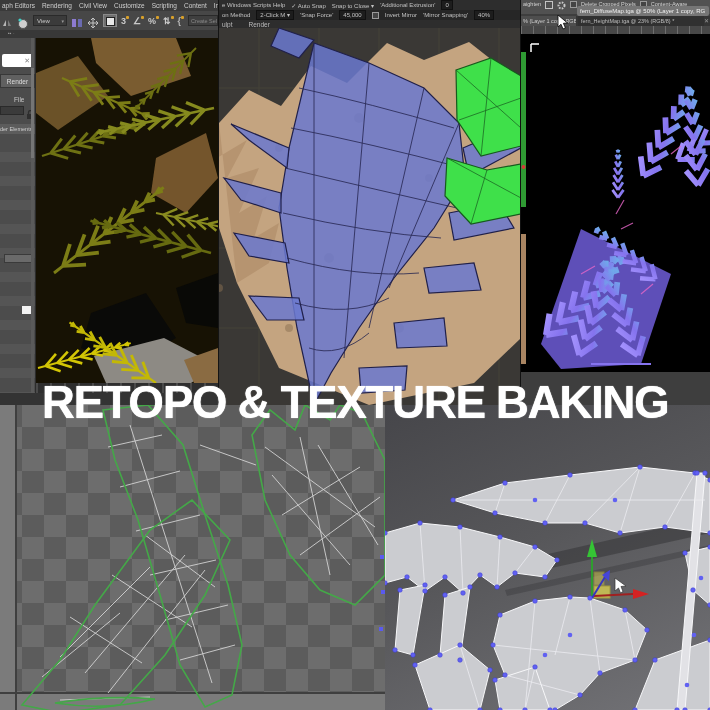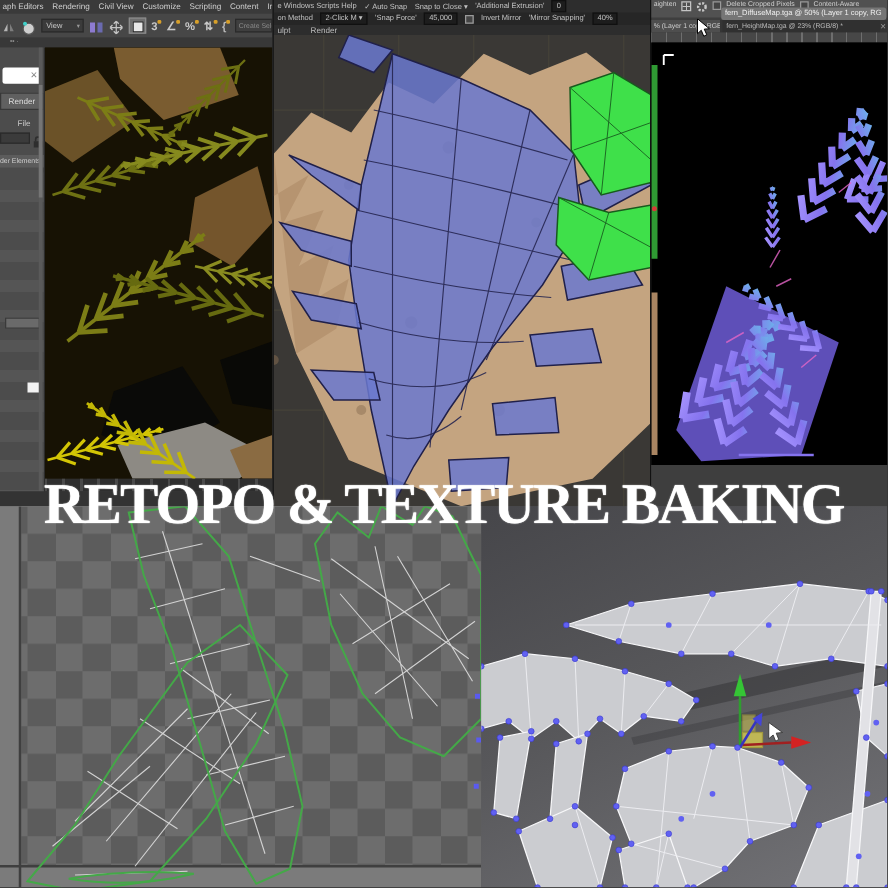--- a/index.html
+++ b/index.html
@@ -56,21 +56,21 @@
   .ps-tab2{position:absolute;left:57px;top:0;width:126px;height:10px;background:#303030;color:#bdbdbd;font-size:5.5px;line-height:10px;white-space:nowrap;overflow:hidden;padding-left:3px;box-sizing:border-box;}
   .ps-ruler{position:absolute;left:0;top:26px;width:190px;height:8px;background:#474747;
      background-image:repeating-linear-gradient(90deg,#6e6e6e 0 1px,transparent 1px 12px);}
   #ps-canvas{position:absolute;left:0;top:34px;width:190px;height:338px;background:#000;}
   .ps-below{position:absolute;left:0;top:372px;width:190px;height:33px;background:#3e3e3e;}
   
   #uv-panel{left:0;top:405px;width:385px;height:305px;background:#7b7b7b;}
   
   #vp-panel{left:385px;top:405px;width:325px;height:305px;background:linear-gradient(155deg,#46464a 0%,#57575a 45%,#737377 100%);}
   
-  #title-band{left:0;top:374px;width:710px;height:56px;display:flex;align-items:center;justify-content:center;pointer-events:none;font-family:Liberation Serif, serif;}
+  #title-band{left:0;top:374px;width:710px;height:56px;display:flex;align-items:center;justify-content:center;pointer-events:none;}
   #title-band span{font-size:46px;font-weight:bold;color:#fff;letter-spacing:-1.5px;white-space:nowrap;text-shadow:0 0 1px #fff;}
   .cursor{position:absolute;width:11px;height:15px;}
 </style>
 </head>
 <body>
 
 <div id="root">
 
   <div id="max-panel" class="panel">
     <div class="max-menubar abs">

